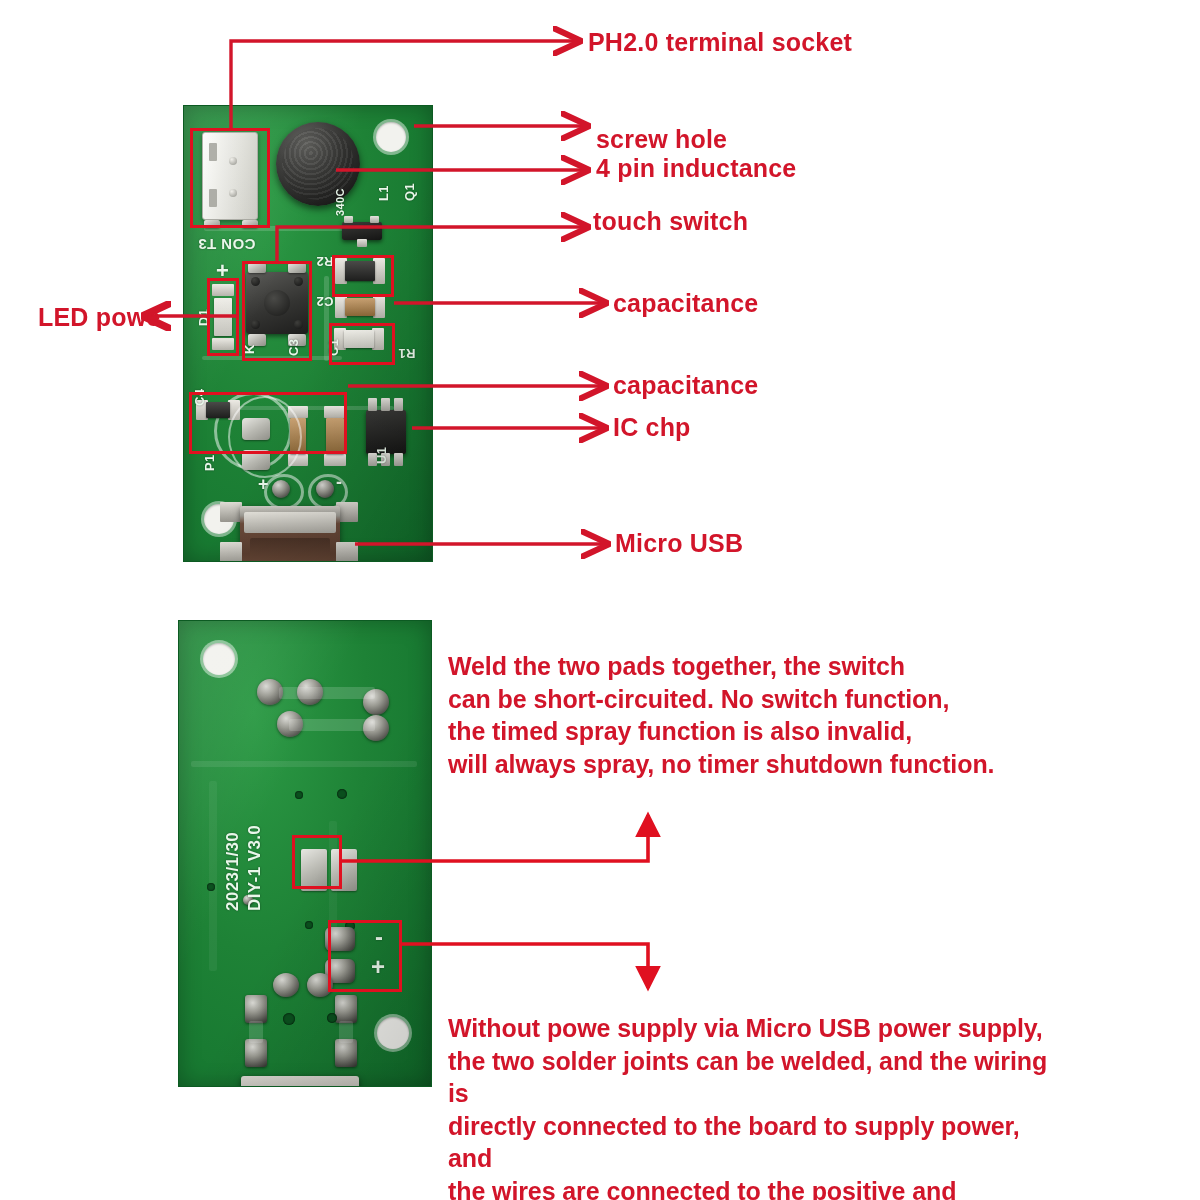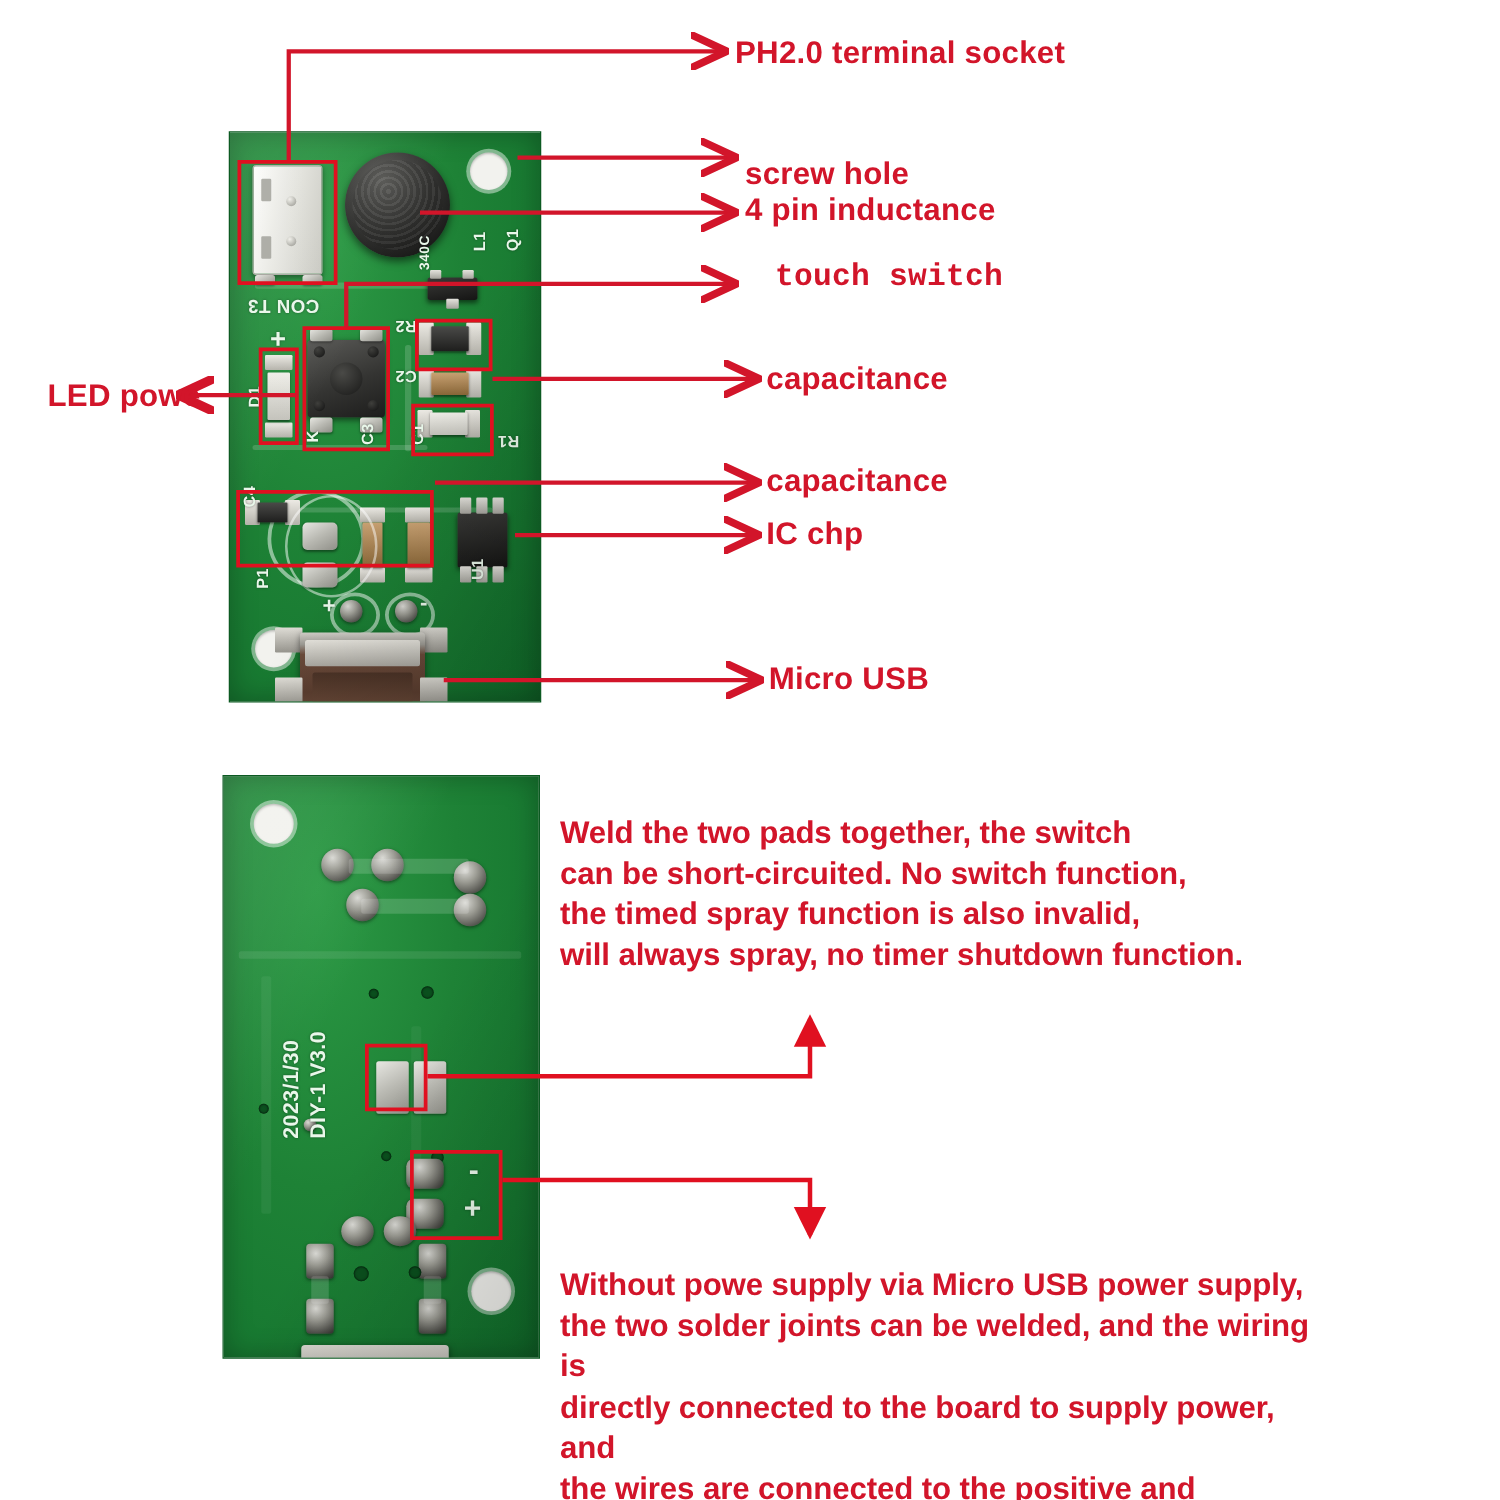--- a/index.html
+++ b/index.html
@@ -329,21 +329,21 @@
 
       <path d="M342,861 L648,861 L648,815" marker-end="url(#arBig)"></path>
 
       <path d="M402,944 L648,944 L648,988" marker-end="url(#arBig)"></path>
     </g>
   </svg>
 
   <div class="label sz1" style="left:588px;top:30px;">PH2.0 terminal socket</div>
   <div class="label sz1" style="left:596px;top:114px;margin-top:13px;">screw hole</div>
   <div class="label sz1" style="left:596px;top:156px;">4 pin inductance</div>
-  <div class="label sz1" style="left:620px;top:209px;font-family:Liberation Mono, monospace;">touch switch</div>
+  <div class="label sz1" style="left:593px;top:209px;">touch switch</div>
   <div class="label sz1" style="left:613px;top:291px;">capacitance</div>
   <div class="label sz1" style="left:613px;top:373px;">capacitance</div>
   <div class="label sz1" style="left:613px;top:415px;">IC chp</div>
   <div class="label sz1" style="left:615px;top:531px;">Micro USB</div>
   <div class="label sz1" style="left:38px;top:305px;">LED powe</div>
 
   <div class="para" style="left:448px;top:1012px;">Without powe supply via Micro USB power supply,
 the two solder joints can be welded, and the wiring is
 directly connected to the board to supply power, and
 the wires are connected to the positive and negative

